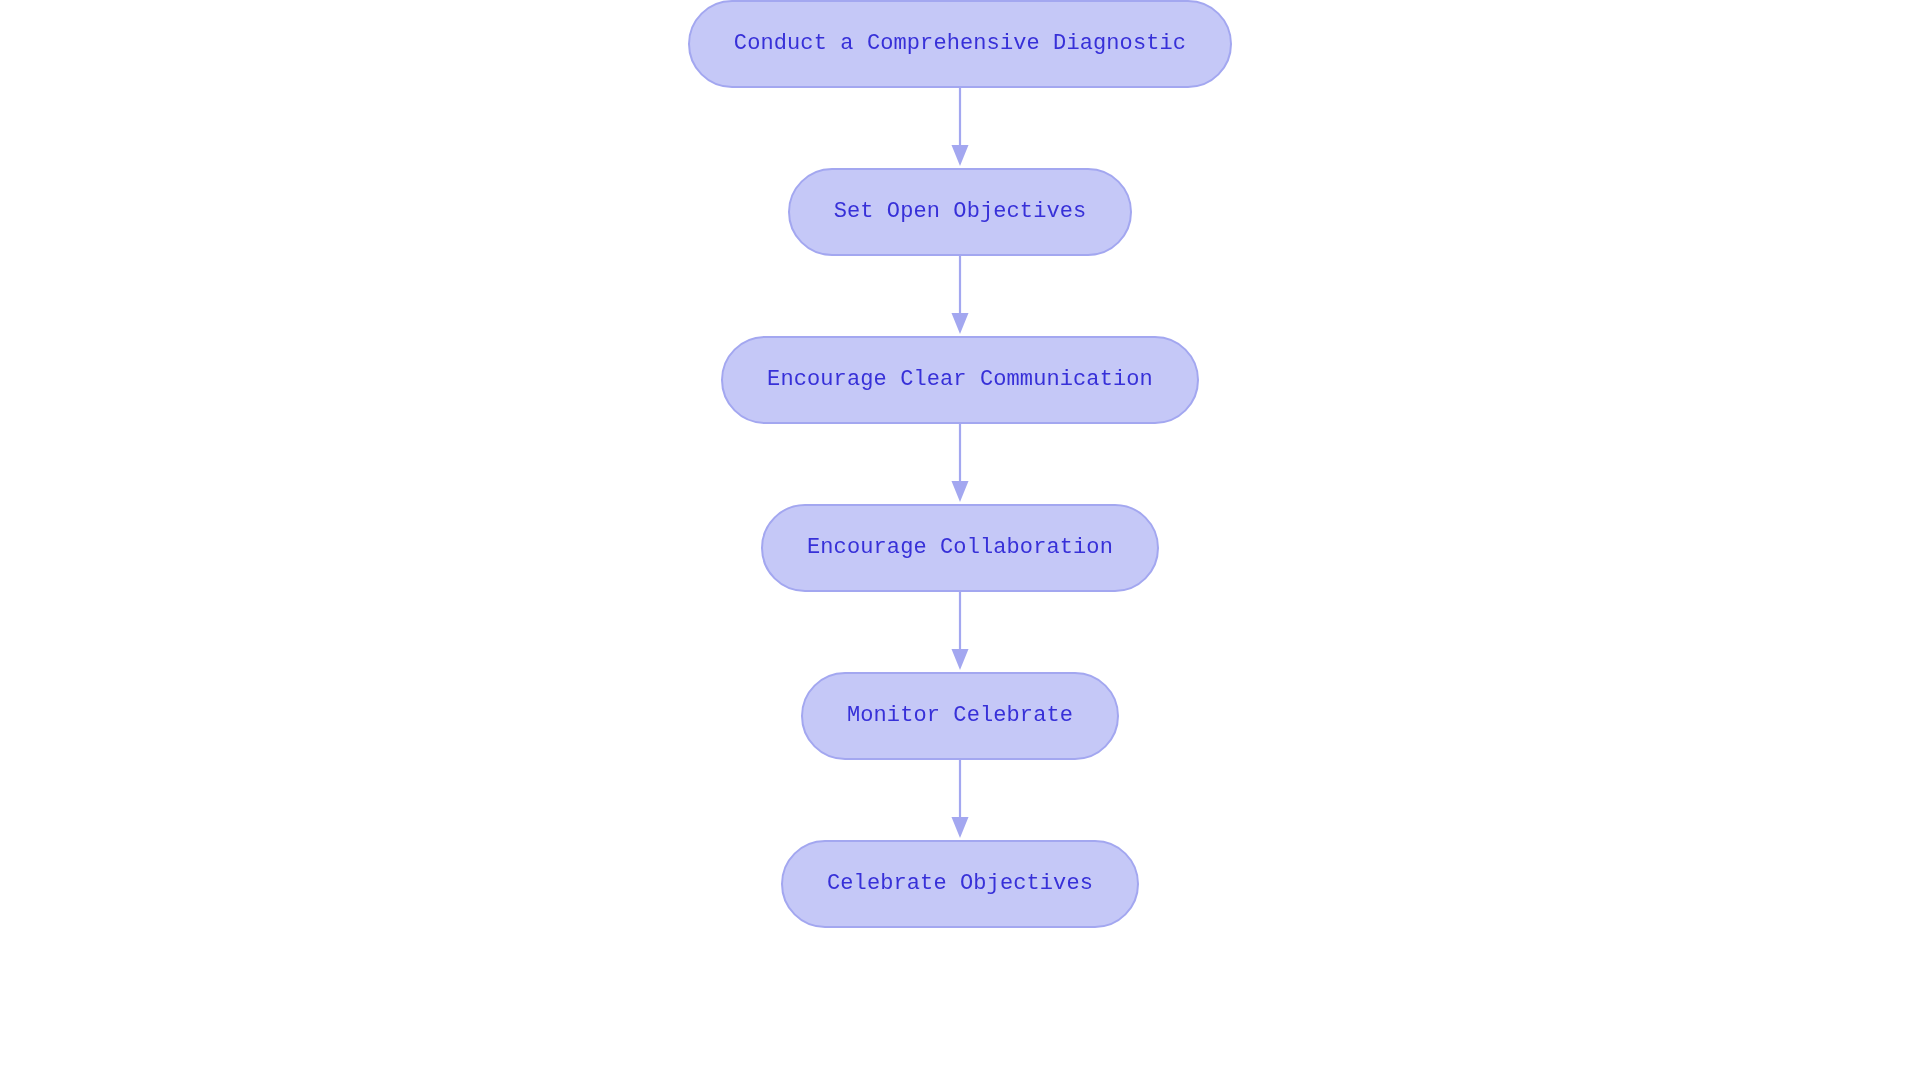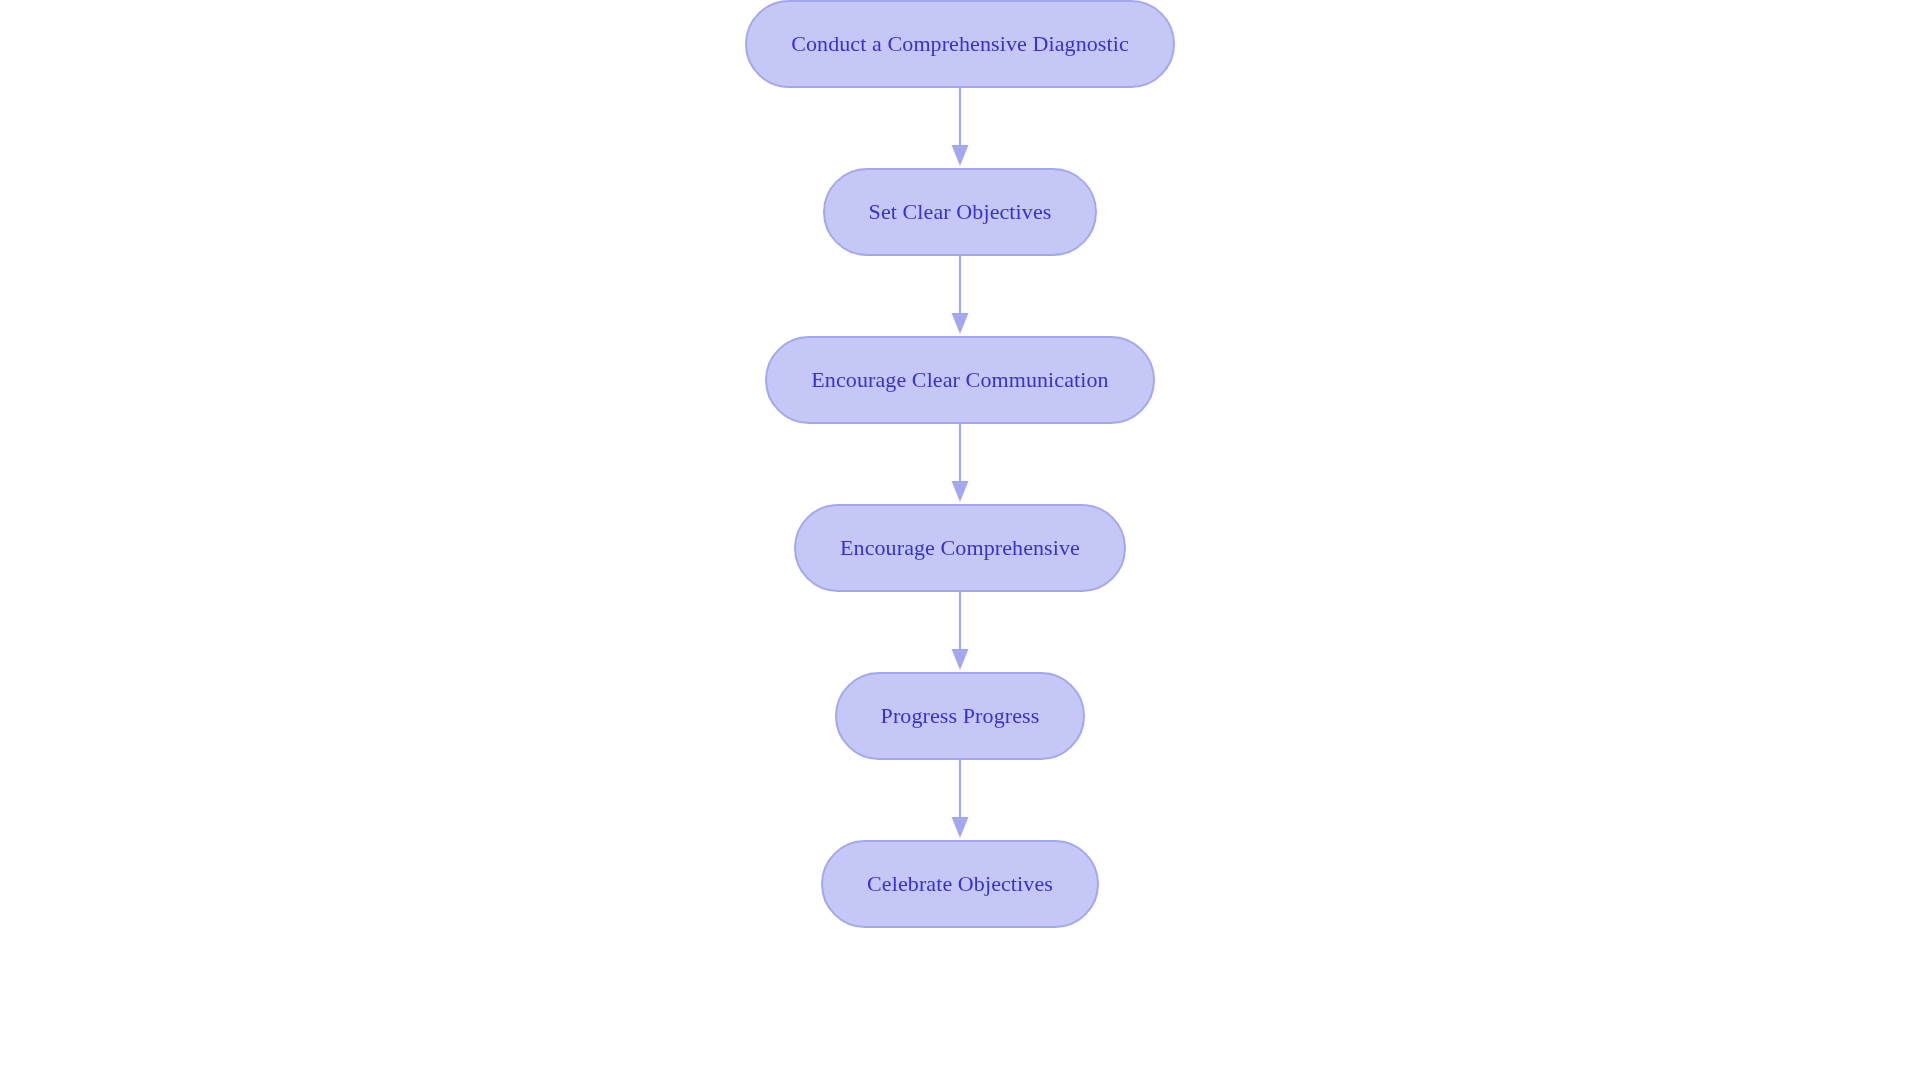--- a/index.html
+++ b/index.html
@@ -33,21 +33,21 @@
     align-items: center;
     justify-content: center;
     background: #c5c8f7;
     border: 2px solid #a3a7f0;
     border-radius: 44px;
     padding: 0 44px;
     flex: 0 0 auto;
   }
   .node-label {
     color: #3730d8;
-    font-family: Liberation Serif, serif;
+    font-family: Liberation Mono, monospace;
     font-size: 22px;
     font-weight: 400;
     line-height: 1;
     letter-spacing: 0.1px;
     white-space: nowrap;
   }
 
   
   .connector {
     width: 26px;
@@ -73,48 +73,48 @@
   <div class="node">
     <span class="node-label">Conduct a Comprehensive Diagnostic</span>
   </div>
 
   <svg class="connector" viewBox="0 0 26 80" preserveAspectRatio="none">
     <line class="edge-line" x1="13" y1="0" x2="13" y2="62"></line>
     <polygon class="edge-head" points="13,78 4.5,57 21.5,57"></polygon>
   </svg>
 
   <div class="node">
-    <span class="node-label">Set Clear Objectives</span>
+    <span class="node-label">Set Open Objectives</span>
   </div>
 
   <svg class="connector" viewBox="0 0 26 80" preserveAspectRatio="none">
     <line class="edge-line" x1="13" y1="0" x2="13" y2="62"></line>
     <polygon class="edge-head" points="13,78 4.5,57 21.5,57"></polygon>
   </svg>
 
   <div class="node">
     <span class="node-label">Encourage Clear Communication</span>
   </div>
 
   <svg class="connector" viewBox="0 0 26 80" preserveAspectRatio="none">
     <line class="edge-line" x1="13" y1="0" x2="13" y2="62"></line>
     <polygon class="edge-head" points="13,78 4.5,57 21.5,57"></polygon>
   </svg>
 
   <div class="node">
-    <span class="node-label">Encourage Comprehensive</span>
+    <span class="node-label">Encourage Collaboration</span>
   </div>
 
   <svg class="connector" viewBox="0 0 26 80" preserveAspectRatio="none">
     <line class="edge-line" x1="13" y1="0" x2="13" y2="62"></line>
     <polygon class="edge-head" points="13,78 4.5,57 21.5,57"></polygon>
   </svg>
 
   <div class="node">
-    <span class="node-label">Progress Progress</span>
+    <span class="node-label">Monitor Celebrate</span>
   </div>
 
   <svg class="connector" viewBox="0 0 26 80" preserveAspectRatio="none">
     <line class="edge-line" x1="13" y1="0" x2="13" y2="62"></line>
     <polygon class="edge-head" points="13,78 4.5,57 21.5,57"></polygon>
   </svg>
 
   <div class="node">
     <span class="node-label">Celebrate Objectives</span>
   </div>

